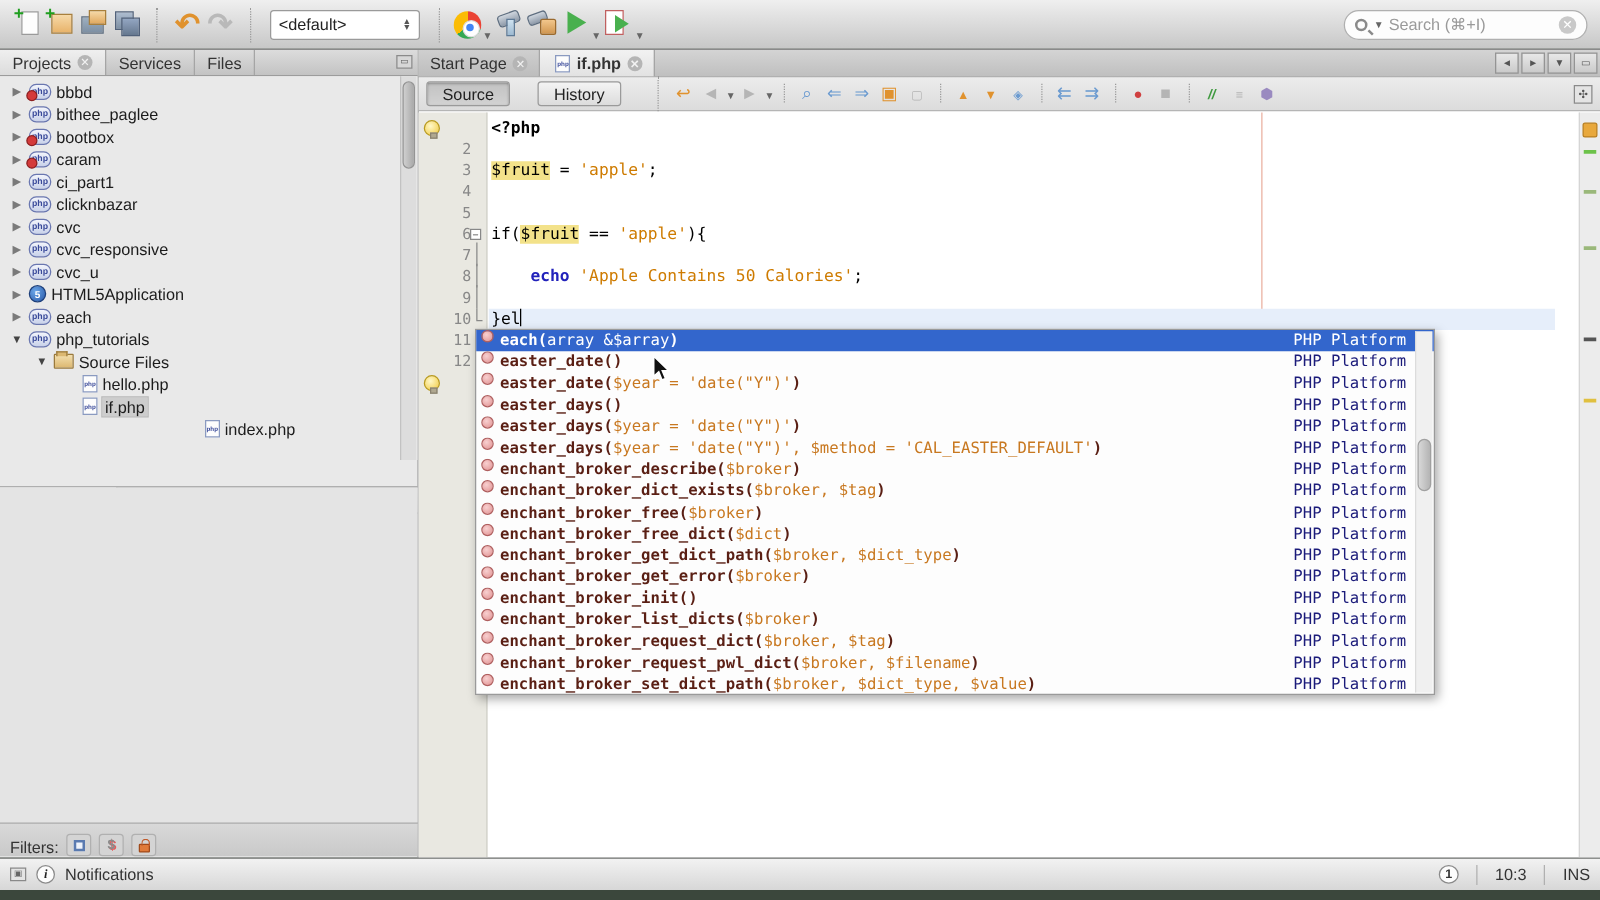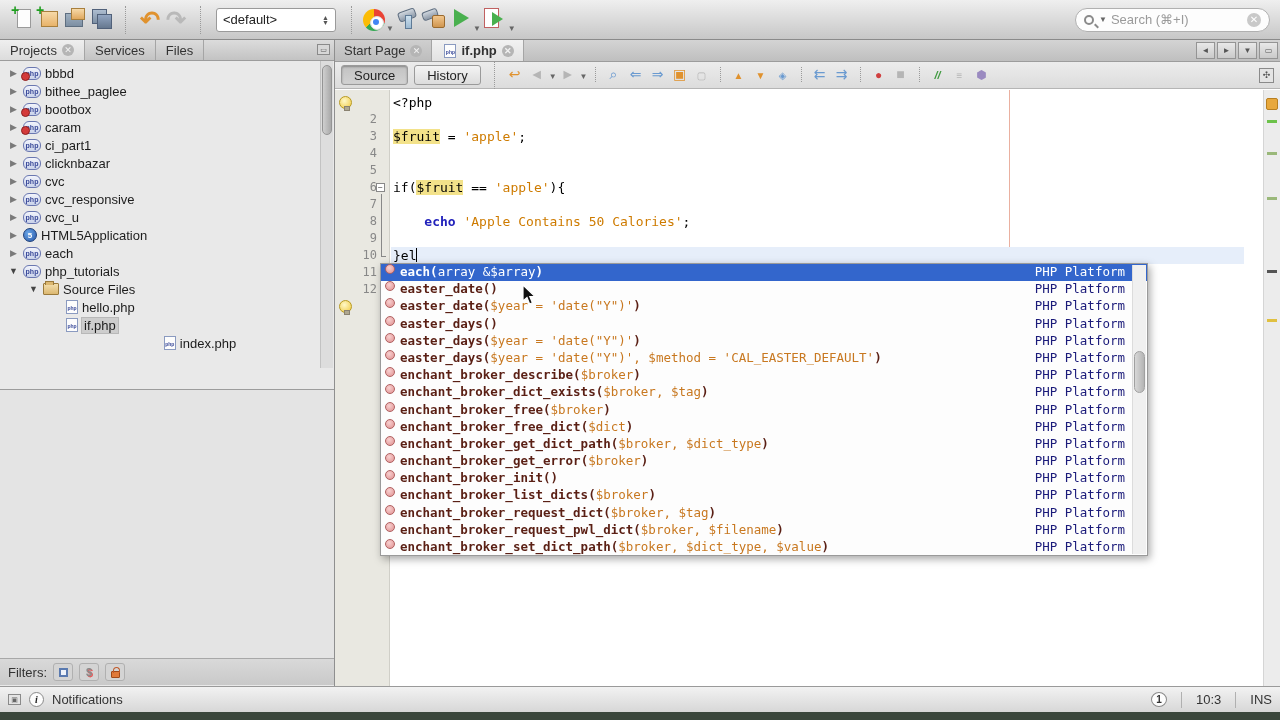--- a/index.html
+++ b/index.html
@@ -60,57 +60,57 @@
   .ti-php{background:linear-gradient(#f2f4fb,#c9d2ea);border:1px solid #6a77b0;border-radius:6px;color:#3a4a9a;font-size:7px;font-weight:bold;text-align:center;line-height:11px}
   .ti-badge::after{content:"";position:absolute;left:-3px;bottom:-2px;width:7px;height:7px;border-radius:50%;background:#d43a3a;border:1px solid #8c1f1f}
   .ti-html5{width:14px;height:14px;border-radius:50%;background:radial-gradient(circle at 35% 35%,#6aa6e8,#2a59a8);border:1px solid #1d3f7a;color:#fff;font-size:8px;font-weight:bold;text-align:center;line-height:13px}
   .ti-folder{width:16px;height:12px;background:linear-gradient(#f3dfae,#dcb871);border:1px solid #9a7a3c;border-radius:1px;position:relative}
   .ti-folder::before{content:"";position:absolute;left:1px;top:-3px;width:7px;height:3px;background:#dcb871;border:1px solid #9a7a3c;border-bottom:none}
   .ti-file{width:12px;height:14px;background:#fdfdfd;border:1px solid #8a9ac0;color:#3a4a9a;font-size:5px;font-weight:bold;text-align:center;line-height:14px;margin-left:3px}
   .tree-scroll{position:absolute;right:1px;top:21px;width:13px;height:307px;background:#dddddd;border-left:1px solid #c2c2c2}
   .tree-thumb{position:absolute;left:1px;top:4px;width:10px;height:70px;border-radius:5px;background:linear-gradient(90deg,#cfcfcf,#a9a9a9);border:1px solid #949494}
   .nav-header{position:absolute;left:0;top:328px;width:334px;height:22px;background:linear-gradient(#dcdcdc,#c3c3c3);border-top:1px solid #9c9c9c;border-bottom:1px solid #9c9c9c;display:flex;position:relative}
   .nav-body{position:absolute;left:0;top:350px;width:334px;height:268px;background:#e4e4e4}
-  .filters-row{position:absolute;left:0;top:618px;width:334px;height:27px;background:linear-gradient(#d9d9d9,#c9c9c9);border-top:1px solid #a8a8a8;display:flex;align-items:center;padding:0 8px;gap:6px;color:#333}
+  .filters-row{position:absolute;left:0;top:618px;width:334px;height:27px;background:linear-gradient(#d9d9d9,#c9c9c9);border-top:1px solid #a8a8a8;display:flex;align-items:flex-end;padding:0 8px;gap:6px;color:#333}
   .f-ic{width:20px;height:18px;border:1px solid #b0b0b0;border-radius:3px;background:#d4d4d4;display:flex;align-items:center;justify-content:center;font-size:11px}
   .f-box{width:9px;height:9px;border:2px solid #5a7ab0;background:#eef2fa}
   .f-dollar{color:#8a8a8a;font-weight:bold;font-size:11px;text-shadow:1px 1px 0 #e85a5a}
   .f-lock{width:9px;height:7px;background:#e07a3a;border:1px solid #a04a1a;border-radius:1px;position:relative;margin-top:4px}
   .f-lock::before{content:"";position:absolute;left:1px;top:-5px;width:5px;height:5px;border:1.5px solid #c05a2a;border-bottom:none;border-radius:4px 4px 0 0}
 
   
   .editor-area{position:absolute;left:335px;top:40px;width:945px;height:646px;background:#fff}
   .etab-row{height:22px;background:linear-gradient(#d4d4d4,#bfbfbf);border-bottom:1px solid #9c9c9c;display:flex;align-items:stretch;position:relative}
   .etab{padding:2px 9px;display:flex;align-items:center;gap:5px;font-size:13px;color:#333;border-right:1px solid #a5a5a5;background:linear-gradient(#cfcfcf,#bdbdbd)}
   .etab.active{background:linear-gradient(#f2f2f2,#e2e2e2);font-weight:bold}
   .etab-btns{position:absolute;right:2px;top:2px;display:flex;gap:2px}
   .etab-btn{width:19px;height:17px;border:1px solid #949494;background:linear-gradient(#e8e8e8,#cacaca);font-size:8px;color:#555;display:flex;align-items:center;justify-content:center}
   .editor-toolbar{height:27px;background:linear-gradient(#ececec,#dcdcdc);border-bottom:1px solid #b5b5b5;display:flex;align-items:center;padding:0 6px;gap:2px;position:relative}
-  .vbtn{height:20px;padding:0 12px;border:1px solid #9a9a9a;background:linear-gradient(#f4f4f4,#dcdcdc);border-radius:3px;font-size:13px;color:#222;display:flex;align-items:center;margin-right:4px}
+  .vbtn{height:20px;padding:0 12px;border:1px solid #9a9a9a;background:linear-gradient(#f4f4f4,#dcdcdc);border-radius:3px;font-size:13px;color:#222;display:flex;align-items:center;margin-right:20px}
   .vbtn.pressed{background:linear-gradient(#c2c2c2,#d2d2d2);box-shadow:inset 0 1px 2px rgba(0,0,0,.3)}
   .eic{width:22px;height:20px;display:inline-flex;align-items:center;justify-content:center;font-size:14px;color:#7a8aa0}
   .eic.orange{color:#e0922e}.eic.gray{color:#b5b5b5}.eic.blue{color:#6a9ad0}.eic.red{color:#d04040;font-size:12px}
   .eic.green{color:#3f9a3f;font-weight:bold;font-size:11px;font-style:italic}
   .eic.purple{color:#9a8ac0;font-size:12px}
   .eic.small{font-size:10px}
   .split-ic{position:absolute;right:6px;width:15px;height:15px;border:1px solid #8a8a8a;background:#e4e4e4;font-size:9px;color:#555;text-align:center;line-height:13px}
 
   .editor-body{position:absolute;left:0;top:50px;width:945px;height:596px;background:#fff;font-family:"DejaVu Sans Mono",monospace;font-size:13px}
   .gutter{position:absolute;left:0;top:0;width:55px;height:596px;background:#e9e8e1;border-right:1px solid #d0cfc8}
   .code-line{position:absolute;left:0;height:17px;line-height:17px;white-space:pre;color:#000}
   .gut-num{position:absolute;width:34px;text-align:right;color:#888;height:17px;line-height:17px;font-size:12px;left:8px}
   .bulb{position:absolute;left:4px;width:13px;height:13px;border-radius:50%;background:radial-gradient(circle at 40% 35%,#fff8c8,#f0c83c);border:1px solid #b89a20}
   .bulb::after{content:"";position:absolute;left:4px;bottom:-3px;width:4px;height:3px;background:#b0a890;border:1px solid #8a8270}
   .code-area{position:absolute;left:56px;top:0;width:871px;height:596px}
   .cur-line{position:absolute;left:0;width:853px;height:17px;background:#e6eefa}
   .margin-line{position:absolute;left:618px;top:0;width:1px;height:175px;background:#eab0a0}
   .fold-box{position:absolute;left:1px;width:9px;height:9px;border:1px solid #888;background:#fff;font-size:8px;line-height:7px;text-align:center;color:#555}
   .fold-line{position:absolute;left:5px;width:1px;background:#888}
   .fold-end{position:absolute;left:5px;width:5px;height:1px;background:#888}
-  .t-kw{font-weight:normal;color:#000}
+  .t-kw{font-weight:bold;color:#000}
   .t-str{color:#ce7b00}
   .t-kwb{color:#2222bb;font-weight:bold}
   .t-varhl{background:#f3e28a;color:#000}
   .caret{display:inline-block;width:1px;height:14px;background:#000;vertical-align:-2px}
   .stripe{position:absolute;right:0;top:0;width:17px;height:596px;background:#ececec;border-left:1px solid #d5d5d5}
   .stripe .wsq{position:absolute;left:2px;top:8px;width:12px;height:12px;background:#e8a83c;border:1px solid #b87f20;border-radius:2px}
   .smark{position:absolute;left:3px;width:10px;height:3px}
 
   
   .popup{position:absolute;left:380px;top:263px;width:768px;height:293px;background:#fdfdfd;border:1px solid #9a9a9a;

